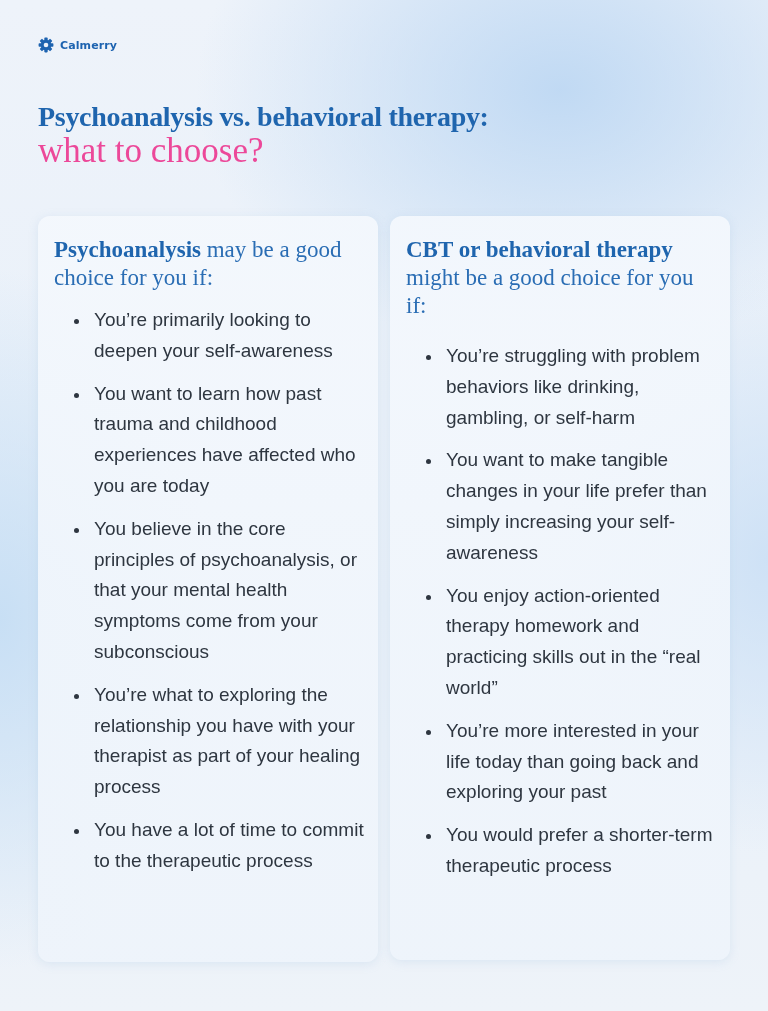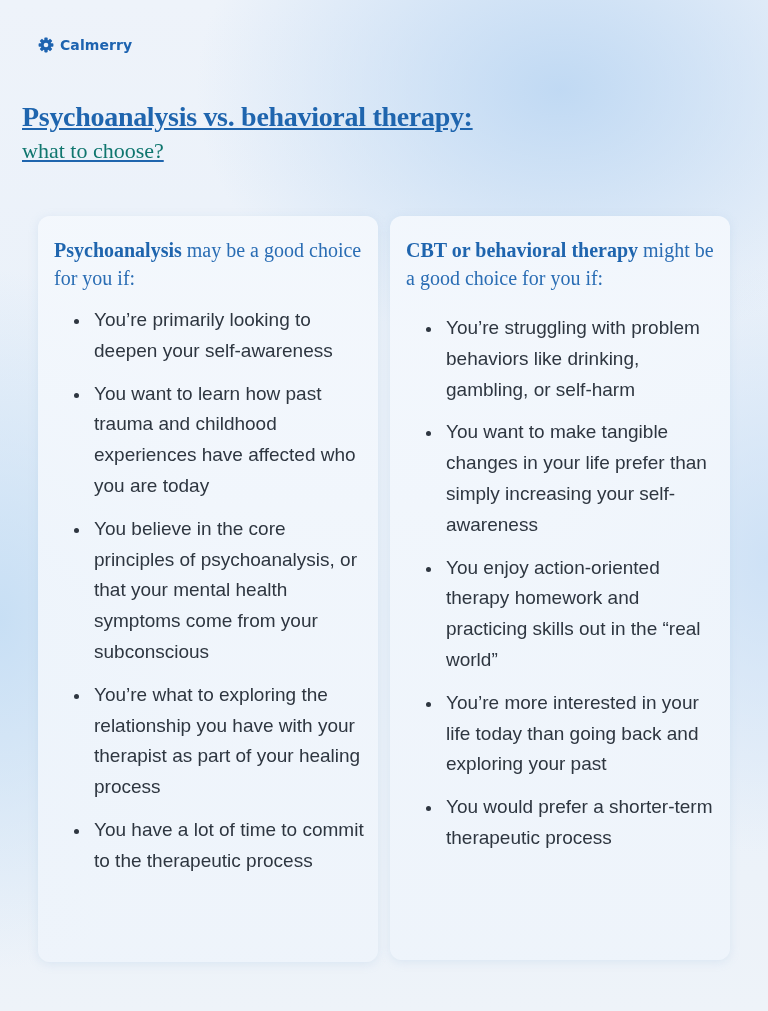--- a/index.html
+++ b/index.html
@@ -13,41 +13,41 @@
         radial-gradient(ellipse 300px 420px at 768px 560px, rgba(200,222,245,0.8), rgba(200,222,245,0) 70%),
         linear-gradient(180deg, #eef3fa 0%, #e8f0f9 60%, #eef3f9 100%);
     }
     .brand {
       position: absolute; left: 38px; top: 37px;
       display: flex; align-items: center; gap: 6px;
     }
     .brand svg { width: 16px; height: 16px; display: block; }
     .brand-name {
       font-family: "DejaVu Sans", sans-serif;
-      font-weight: bold; font-size: 14px; color: #1d63b0; letter-spacing: 0.1px;
+      font-weight: bold; font-size: 11px; color: #1d63b0; letter-spacing: 0.1px;
     }
     .title {
-      position: absolute; left: 22px; top: 100px;
+      position: absolute; left: 38px; top: 100px;
       font-family: "Liberation Serif", "DejaVu Serif", serif;
-      color: #1f65ae; line-height: 34px; text-decoration: underline;
+      color: #1f65ae; line-height: 34px;
     }
     .title .t1 { font-weight: bold; font-size: 28px; display: block; letter-spacing: -0.3px; }
-    .title .t2 { font-weight: normal; font-size: 22px; display: block; color: #0f766e; }
+    .title .t2 { font-weight: normal; font-size: 35px; display: block; color: #ec4899; }
     .card {
       position: absolute; top: 216px; width: 340px;
       background: linear-gradient(180deg, rgba(244,248,253,0.92) 0%, rgba(238,244,251,0.92) 100%);
       border-radius: 12px;
       box-shadow: 0 2px 10px rgba(160,190,225,0.25);
     }
     .card.left { left: 38px; height: 746px; }
     .card.right { left: 390px; height: 744px; }
     .card-head {
       padding: 20px 16px 0 16px;
       font-family: "Liberation Serif", "DejaVu Serif", serif;
-      font-size: 20px; line-height: 28px; color: #2a6db4;
+      font-size: 23px; line-height: 28px; color: #2a6db4;
     }
     .card-head b { font-weight: bold; color: #1f65ae; }
     .card ul {
       list-style: none;
       padding: 0 12px 0 26px;
       margin-left: 8px;
     }
     .card.left ul { margin-top: 13px; }
     .card.right ul { margin-top: 21px; }
     .card li {

